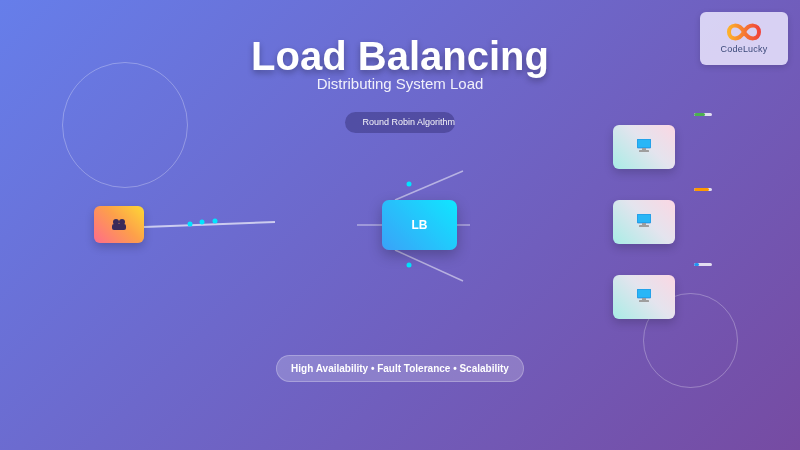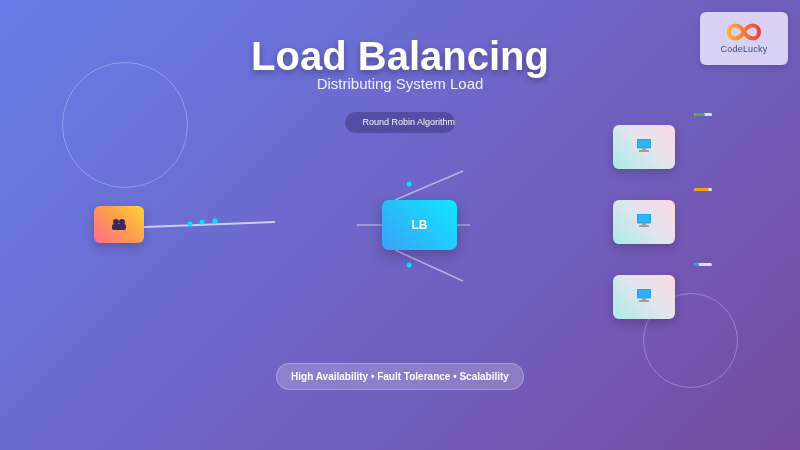--- a/index.html
+++ b/index.html
@@ -59,21 +59,21 @@
       background: linear-gradient(45deg, #a8ede6 0%, #e4e4ee 55%, #fbd7e3 100%);
       box-shadow: 0 4px 10px rgba(0,0,0,0.18);
     }
     .server svg { position: absolute; left: 24px; top: 14px; }
     .load-bar {
       position: absolute; left: 694px; width: 18px; height: 3px;
       border-radius: 2px; background: rgba(255,255,255,0.8); overflow: hidden;
     }
     .load-fill { height: 100%; border-radius: 2px; }
     .features {
-      position: absolute; left: 276px; top: 363px; width: 248px; height: 27px;
+      position: absolute; left: 276px; top: 355px; width: 248px; height: 27px;
       border-radius: 14px; background: rgba(255,255,255,0.2);
       border: 1px solid rgba(255,255,255,0.25); box-sizing: border-box;
       font-size: 10px; font-weight: bold; line-height: 25px; text-align: center;
     }
     svg.wires { position: absolute; left: 0; top: 0; }
   </style>
 </head>
 <body>
 
 <div class="deco-circle" style="left:62px;top:62px;width:126px;height:126px;"></div>

